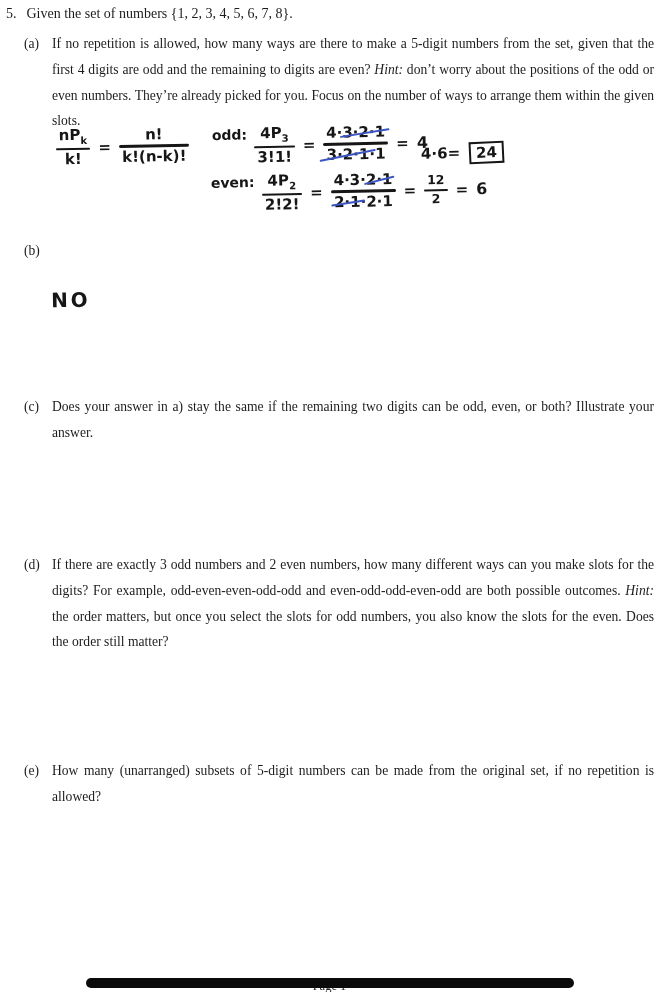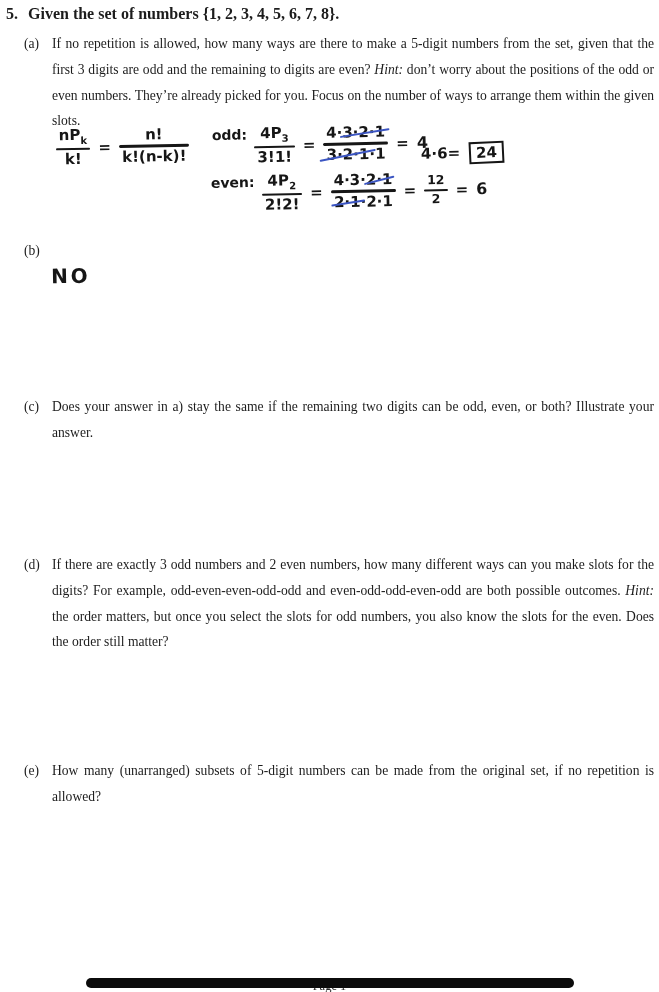--- a/index.html
+++ b/index.html
@@ -1,20 +1,20 @@
 <!DOCTYPE html>
 <html style="--ink: #161616; --cancel: #3b55c2;"><head>
 <meta charset="utf-8">
 <style>
   html,body{margin:0;padding:0;background:#ffffff;}
   .page{position:relative;width:659px;height:992px;background:#ffffff;overflow:hidden;
         font-family:"Liberation Serif","DejaVu Serif",serif;color:#1c1c1c;}
 
   
-  .problem-head{position:absolute;top:3px;left:6px;font-size:16px;line-height:22px;font-weight:bold;}
+  .problem-head{position:absolute;top:3px;left:6px;font-size:14px;line-height:22px;}
   .p-num{margin-right:10px;}
   .part{position:absolute;left:52px;width:602px;font-size:13.6px;line-height:25.8px;text-align:justify;}
   .part-label{position:absolute;left:-28px;}
   .hint{font-style:italic;}
 
   
   .hand{position:absolute;inset:0;font-family:"DejaVu Sans",sans-serif;font-weight:700;color:var(--ink,#161616);}
   .hrow{position:absolute;display:flex;align-items:center;gap:7px;font-size:15px;transform:rotate(-1.2deg);white-space:nowrap;}
   .frac{display:inline-flex;flex-direction:column;align-items:center;}
   .frac .num,.frac .den{padding:0 3px;line-height:1.15;}
@@ -24,39 +24,39 @@
   .heq{margin:0 1px;}
   .cancel{position:relative;display:inline-block;}
   .cancel::after{content:"";position:absolute;left:-3px;right:-4px;top:46%;height:2.4px;
                  background:var(--cancel,#3b55c2);border-radius:2px;transform:rotate(-8deg);}
   .cancel.steep::after{left:-2px;right:-2px;transform:rotate(-13deg);}
   .cancel.long::after{left:-7px;right:-7px;transform:rotate(-10deg);}
   .hbox{display:inline-block;border:2.4px solid var(--ink,#161616);padding:0 5px;transform:rotate(-1.5deg);margin-left:2px;}
   .hres{font-size:16px;}
   .frac.small{font-size:12.5px;}
   .frac.small .fbar{height:2px;}
-  .hand-no{position:absolute;left:51px;top:264px;font-size:20px;letter-spacing:3px;transform:rotate(-1deg);
+  .hand-no{position:absolute;left:51px;top:288px;font-size:20px;letter-spacing:3px;transform:rotate(-1deg);
            font-family:"DejaVu Sans",sans-serif;font-weight:700;color:var(--ink,#161616);}
 
   
   .footer-text{position:absolute;left:0;right:0;top:979px;text-align:center;font-size:12.5px;color:#2a2a2a;}
   .redact-bar{position:absolute;left:86px;top:978px;width:488px;height:9.5px;background:#0b0b0b;border-radius:5px;}
 </style>
 </head>
 <body>
 
 <div class="page">
 
   <div class="problem-head">
     <span class="p-num">5.</span><span>Given the set of numbers {1, 2, 3, 4, 5, 6, 7, 8}.</span>
   </div>
 
   <div class="part" style="top:31px">
     <span class="part-label">(a)</span>
-    <span>If no repetition is allowed, how many ways are there to make a 5-digit numbers from the set, given that the first 3 digits are odd and the remaining to digits are even? </span><span class="hint">Hint:</span><span> don’t worry about the positions of the odd or even numbers. They’re already picked for you. Focus on the number of ways to arrange them within the given slots.</span>
+    <span>If no repetition is allowed, how many ways are there to make a 5-digit numbers from the set, given that the first 4 digits are odd and the remaining to digits are even? </span><span class="hint">Hint:</span><span> don’t worry about the positions of the odd or even numbers. They’re already picked for you. Focus on the number of ways to arrange them within the given slots.</span>
   </div>
 
   <div class="part" style="top:238px">
     <span class="part-label">(b)</span>
   </div>
 
   <div class="part" style="top:394px">
     <span class="part-label">(c)</span>
     <span>Does your answer in a) stay the same if the remaining two digits can be odd, even, or both? Illustrate your answer.</span>
   </div>

